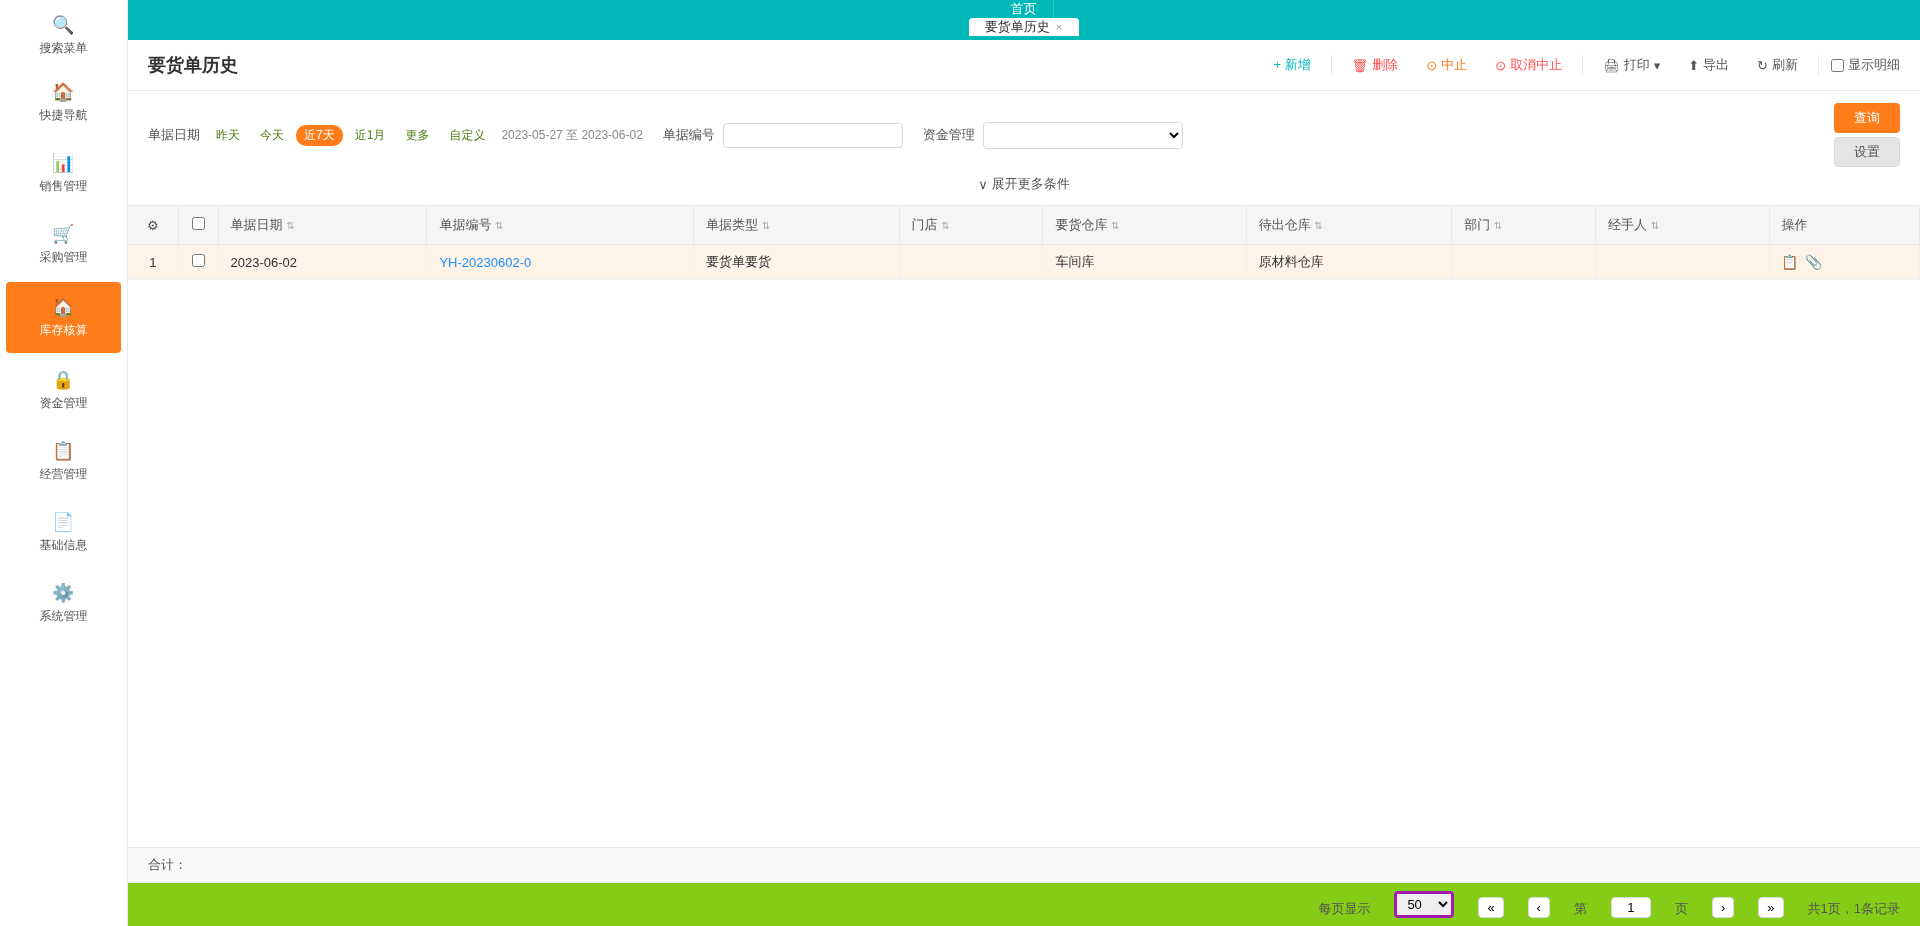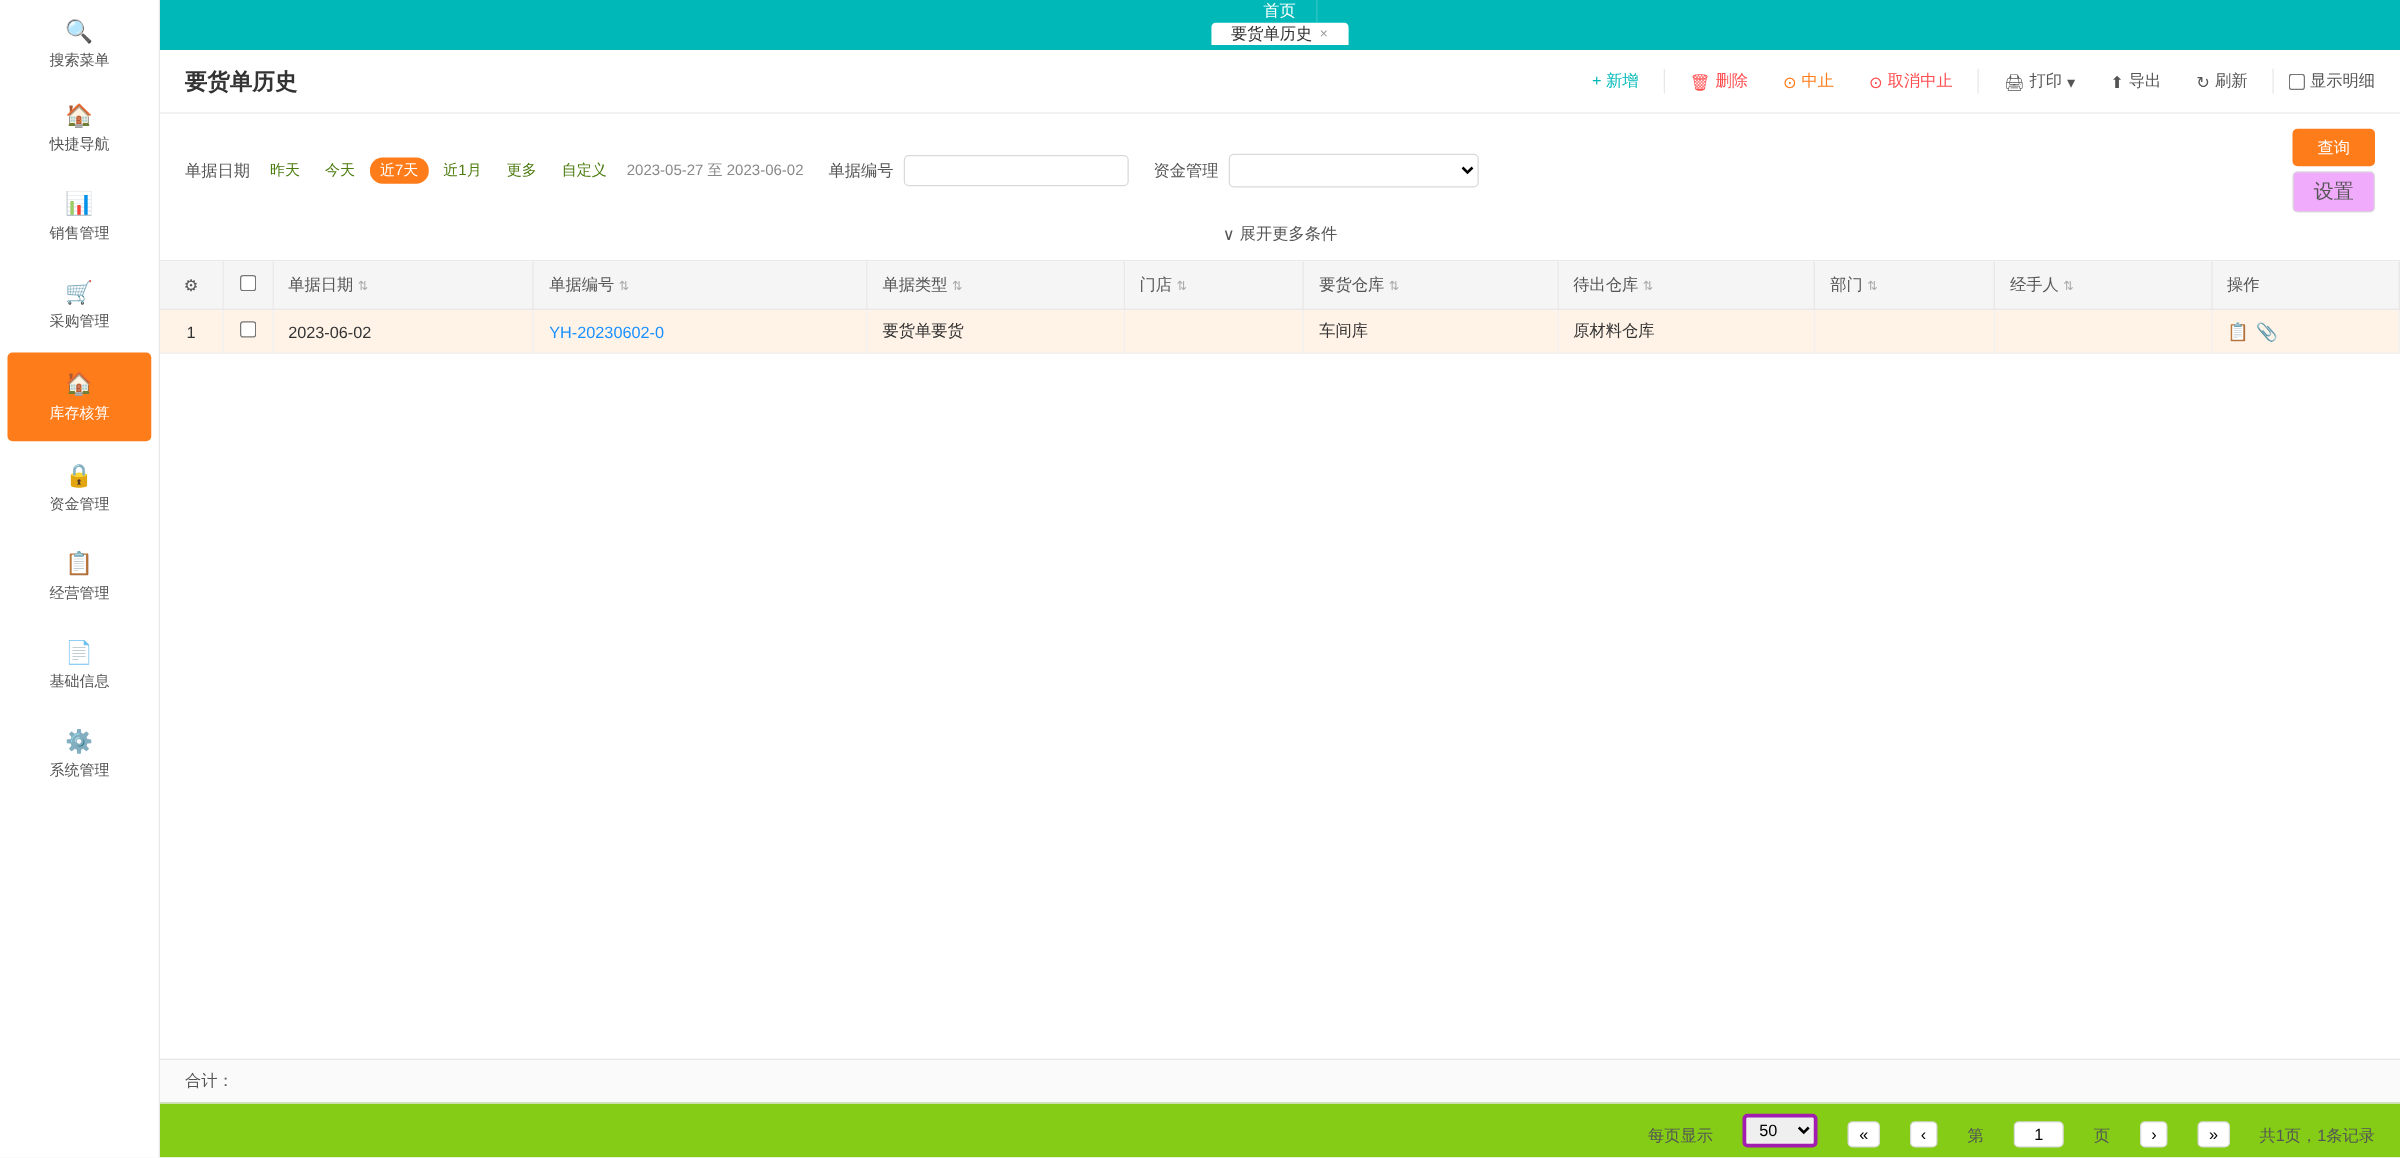--- a/index.html
+++ b/index.html
@@ -120,27 +120,27 @@
     .btn-query {
       background: #ff7c1a;
       color: #fff;
       border: none;
       padding: 6px 20px;
       border-radius: 4px;
       cursor: pointer;
       font-size: 13px;
     }
     .btn-setting {
-      background: #f0abfc;
+      background: #e5e5e5;
       color: #555;
       border: 1px solid #d9d9d9;
       padding: 5px 15px;
       border-radius: 4px;
       cursor: pointer;
-      font-size: 16px;
+      font-size: 13px;
     }
 
     
     .filter-area {
       background: #fff;
       padding: 12px 20px;
       border-bottom: 1px solid #e8e8e8;
     }
     .filter-row {
       display: flex;

